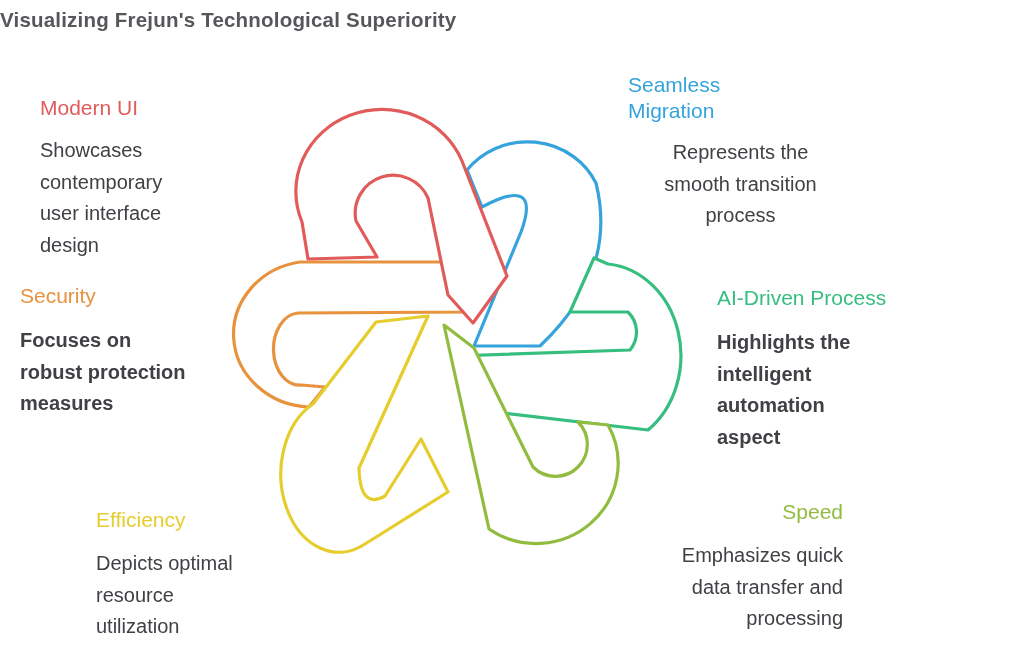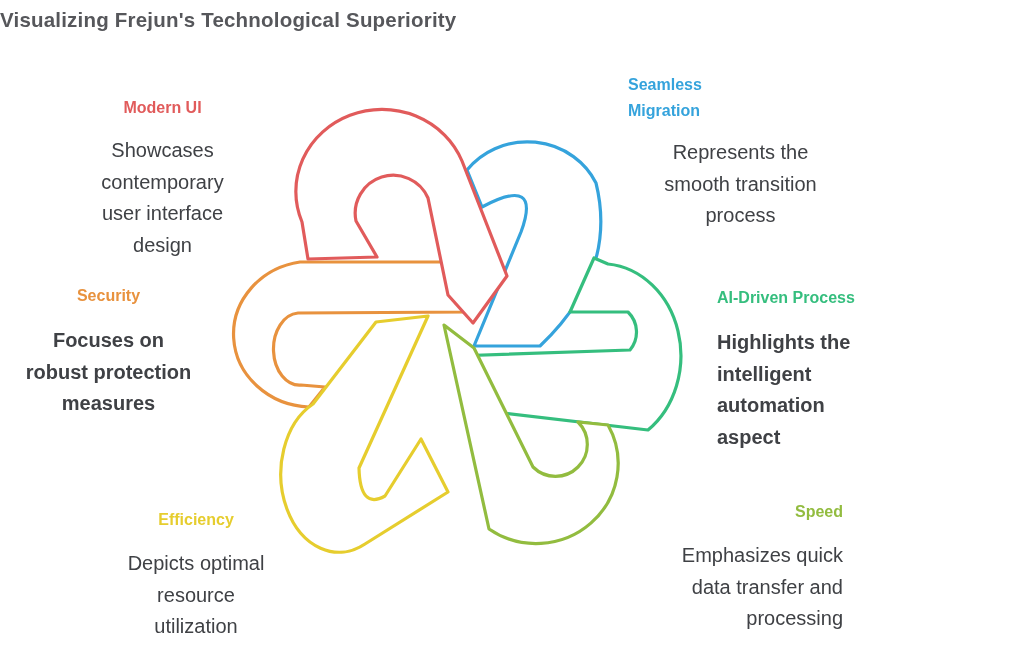--- a/index.html
+++ b/index.html
@@ -2,24 +2,24 @@
 <html><head>
 <meta charset="utf-8">
 <style>
   html,body{margin:0;padding:0;background:#fff;}
   #stage{position:relative;width:1024px;height:651px;background:#ffffff;overflow:hidden;
          font-family:"Liberation Sans","DejaVu Sans",sans-serif;}
   .title{position:absolute;top:8px;left:0;width:838px;text-align:left;
          font-size:20.5px;font-weight:600;color:#56575B;letter-spacing:.2px;}
   #knot{position:absolute;top:0;left:0;}
   .feature{position:absolute;}
-  .f-label{font-size:16px;font-weight:700;line-height:26px;white-space:pre-line;}
+  .f-label{font-size:21px;font-weight:400;line-height:26px;white-space:pre-line;}
   .f-desc{margin-top:14px;font-size:20px;font-weight:400;line-height:31.5px;
           color:#3F4145;white-space:pre-line;}
-  .al-r{text-align:center;}
+  .al-r{text-align:left;}
   .al-l{text-align:left;}
   .f-modern     {top:95px;  left:40px;  width:245px;}
   .f-seamless   {top:72px;  left:628px; width:225px;}
   .f-security   {top:283px; left:20px;  width:177px;}
   .f-aidriven   {top:285px; left:717px; width:205px;}
   .f-efficiency {top:507px; left:96px;  width:200px;}
   .f-speed      {top:499px; left:628px; width:215px;text-align:right;}
   .f-seamless .f-desc{margin-top:13px;text-align:center;}
   .f-security .f-desc, .f-aidriven .f-desc{margin-top:16px;font-weight:bold;}
   .f-efficiency .f-desc, .f-speed .f-desc{margin-top:15px;}

